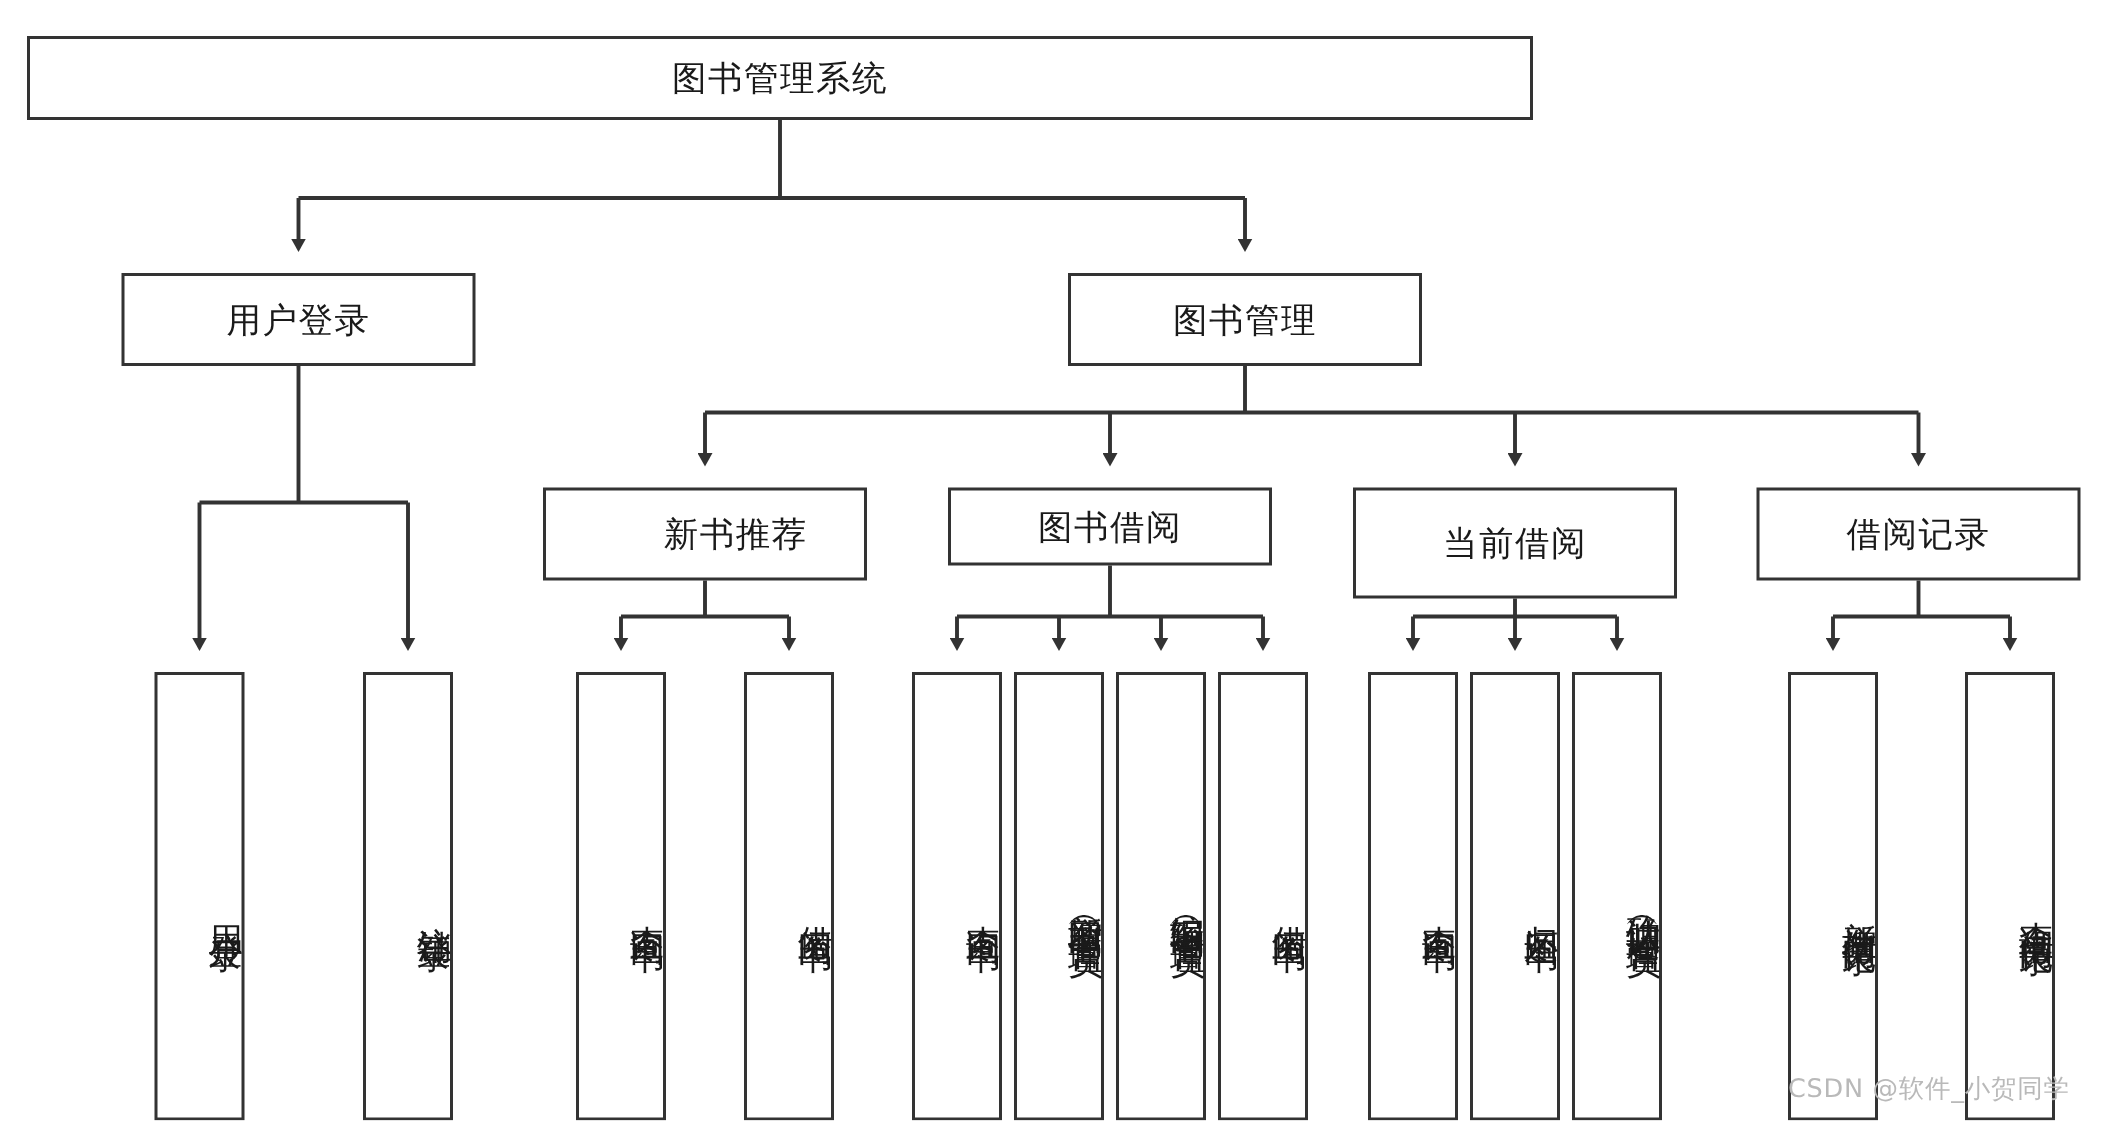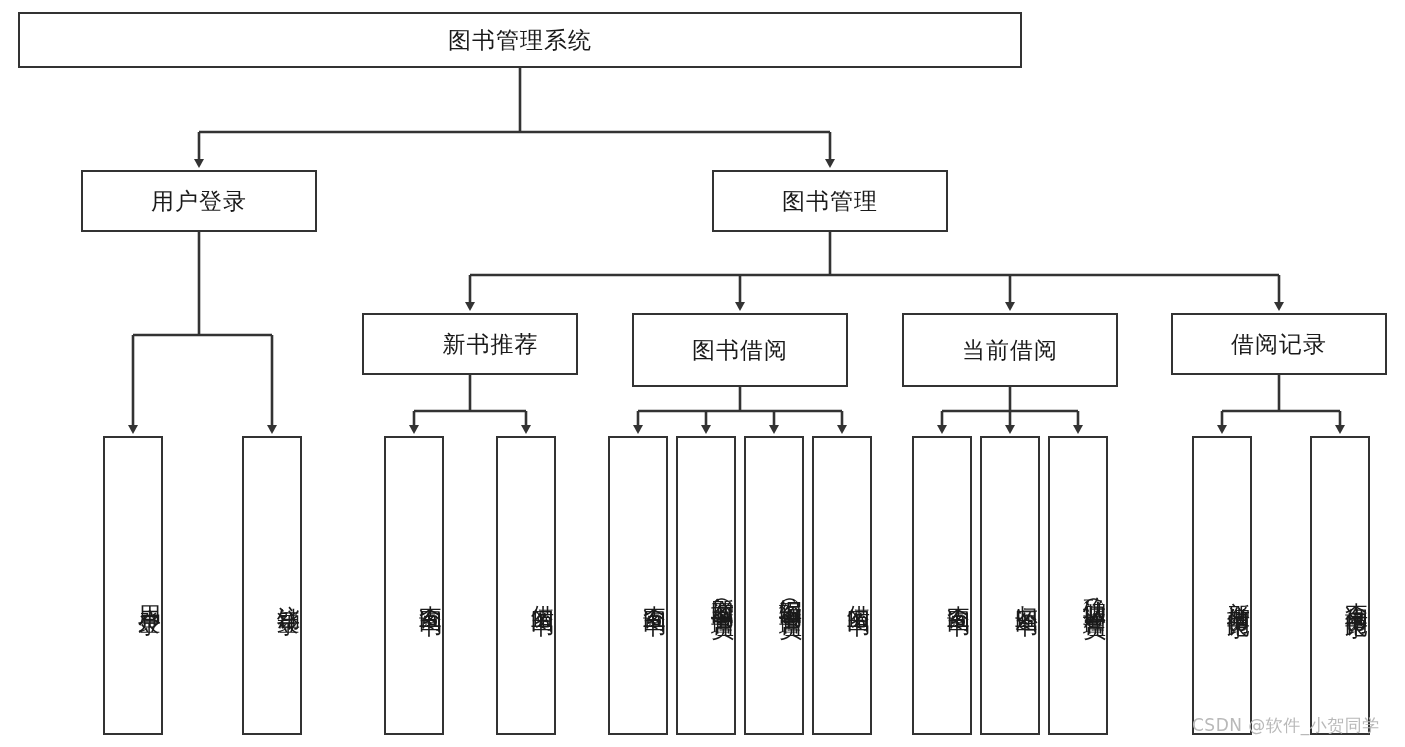--- a/index.html
+++ b/index.html
@@ -26,20 +26,21 @@
   }
   .node {
     position: absolute;
     box-sizing: border-box;
     border: 2px solid #333333;
     background: #ffffff;
     display: flex;
     align-items: center;
     justify-content: center;
     color: #1a1a1a;
+    margin-top: 12px;
   }
   .node.horiz {
     font-size: 23px;
     letter-spacing: 1px;
   }
   .node.vert {
     writing-mode: vertical-rl;
     text-orientation: upright;
     font-size: 23px;
     letter-spacing: 3px;
@@ -124,21 +125,21 @@
   <div class="node horiz" style="left:81px; top:170px; width:236px; height:62px;">
     <span class="node-label">用户登录</span>
   </div>
   <div class="node horiz" style="left:712px; top:170px; width:236px; height:62px;">
     <span class="node-label">图书管理</span>
   </div>
 
   <div class="node horiz" style="left:362px; top:313px; width:216px; height:62px;padding-left:41px;">
     <span class="node-label">新书推荐</span>
   </div>
-  <div class="node horiz" style="left:632px; top:313px; width:216px; height:74px;">
+  <div class="node horiz" style="left:632px; top:313px; width:216px; height:52px;">
     <span class="node-label">图书借阅</span>
   </div>
   <div class="node horiz" style="left:902px; top:313px; width:216px; height:74px;">
     <span class="node-label">当前借阅</span>
   </div>
   <div class="node horiz" style="left:1171px; top:313px; width:216px; height:62px;justify-content:center;">
     <span class="node-label">借阅记录</span>
   </div>
 
   <div class="node vert" style="left:103px; top:436px; width:60px; height:299px;">

